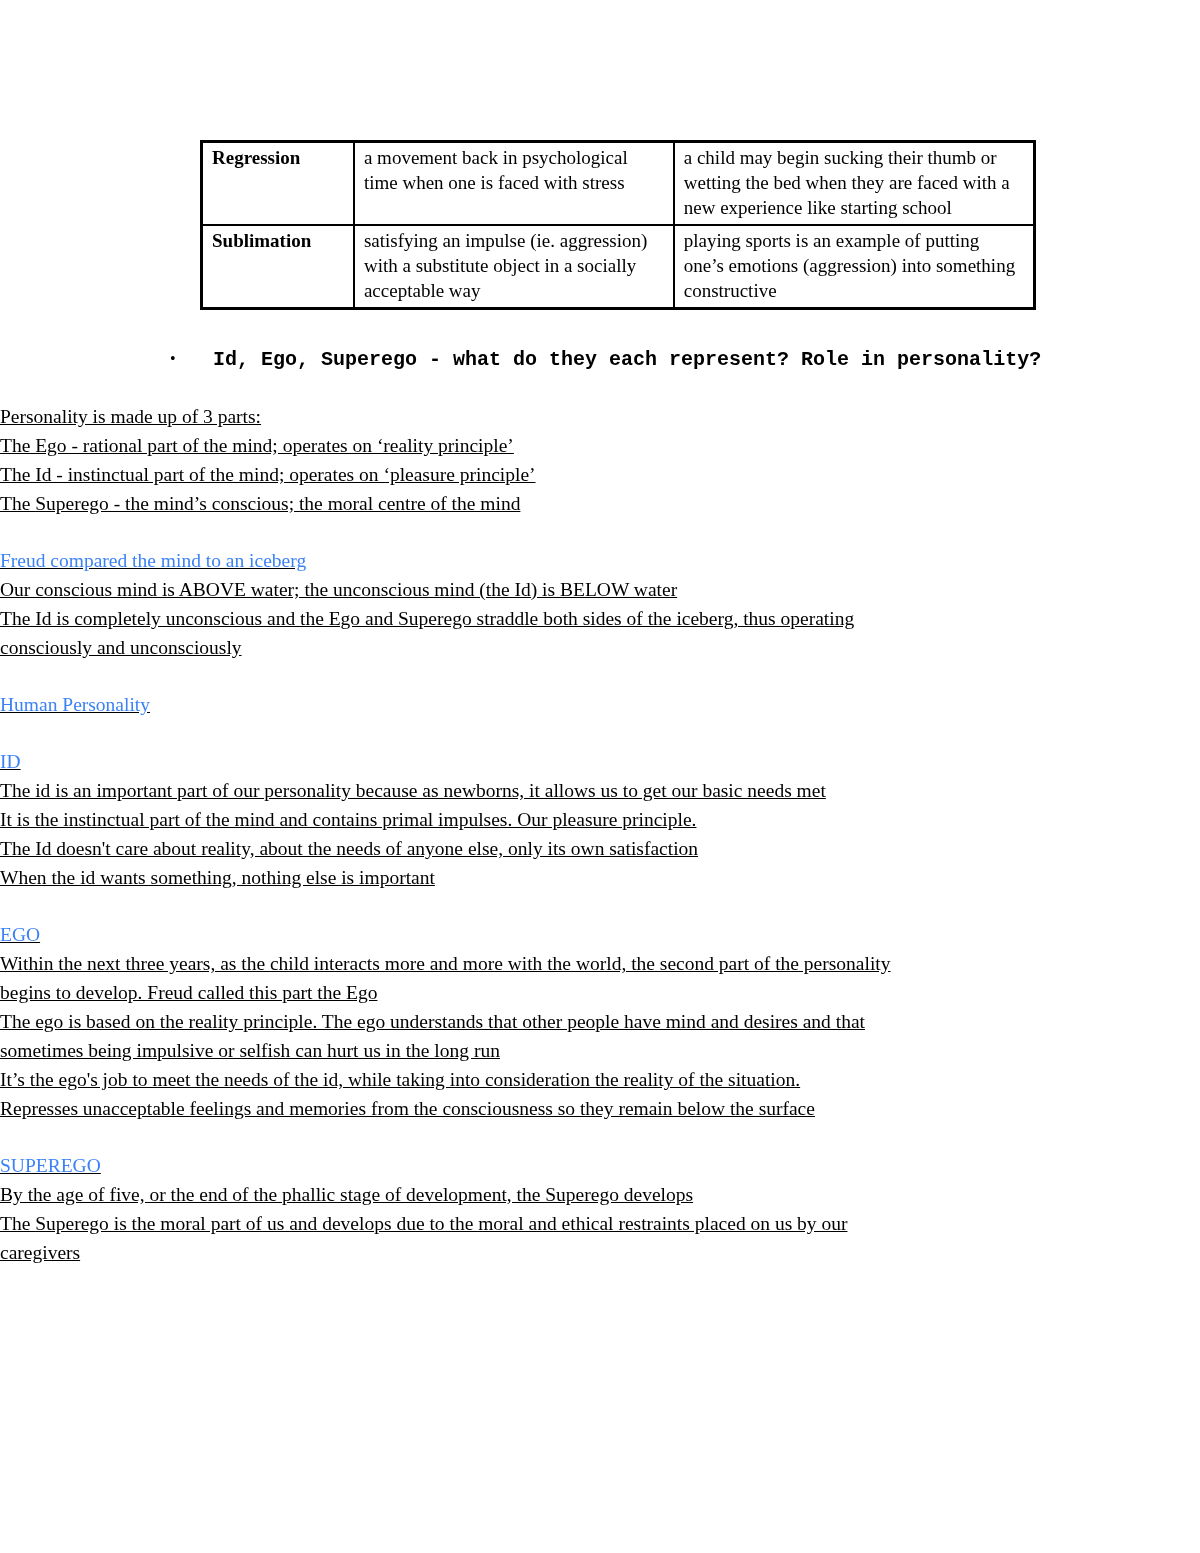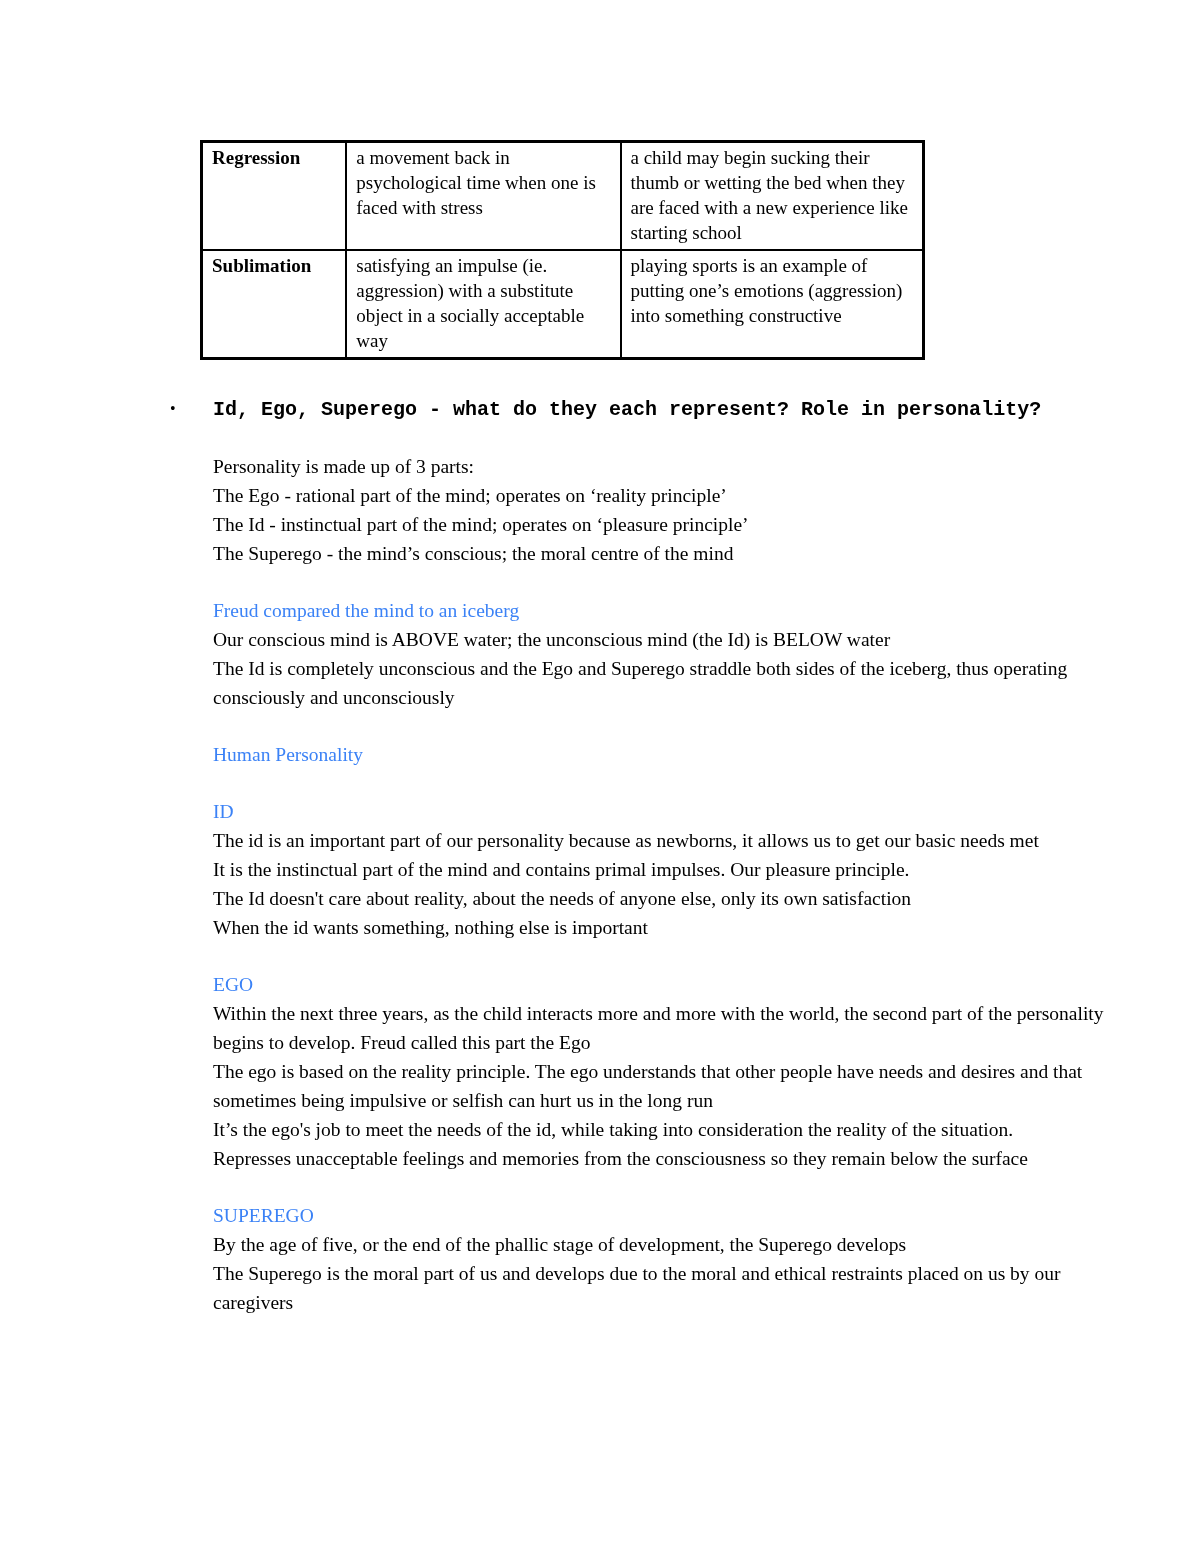--- a/index.html
+++ b/index.html
@@ -9,42 +9,42 @@
     font-family: "Liberation Serif", "DejaVu Serif", serif;
     color: #000000;
     position: relative;
     overflow: hidden;
   }
   .page { padding-top: 140px; }
 
   table.defs {
     border-collapse: collapse;
     margin-left: 200px;
-    width: 725px;
+    width: 836px;
     border: 3px solid #000;
   }
   table.defs td {
     border: 2px solid #000;
     vertical-align: top;
     font-size: 19px;
     line-height: 25px;
     padding: 2px 9px 4px 9px;
   }
   td.term { font-weight: bold; padding-left: 28px; }
 
   .bullet-row {
     margin: 34px 0 0 170px;
     width: 940px;
     font-size: 20px;
     line-height: 29px;
   }
   .bullet-marker { display: inline-block; width: 43px; font-size: 16px; vertical-align: top; }
   .question { font-weight: bold; font-family: Liberation Mono, monospace; }
 
-  .content { margin-left: 213px; width: 905px; }
+  .content { width: 905px; text-decoration: underline; }
   .section { margin-top: 28px; }
   .section .heading { color: #3b82f6; font-size: 19.5px; line-height: 29px; }
   .section .line { font-size: 19.5px; line-height: 29px; }
 </style>
 </head>
 <body>
 
 <div class="page">
 
   <table class="defs">
@@ -94,21 +94,21 @@
       <div class="heading">ID</div>
       <div class="line">The id is an important part of our personality because as newborns, it allows us to get our basic needs met</div>
       <div class="line">It is the instinctual part of the mind and contains primal impulses. Our pleasure principle.</div>
       <div class="line">The Id doesn't care about reality, about the needs of anyone else, only its own satisfaction</div>
       <div class="line">When the id wants something, nothing else is important</div>
     </div>
 
     <div class="section">
       <div class="heading">EGO</div>
       <div class="line">Within the next three years, as the child interacts more and more with the world, the second part of the personality begins to develop.  Freud called this part the Ego</div>
-      <div class="line">The ego is based on the reality principle.  The ego understands that other people have needs and desires and that sometimes being impulsive or selfish can hurt us in the long run</div>
+      <div class="line">The ego is based on the reality principle.  The ego understands that other people have mind and desires and that sometimes being impulsive or selfish can hurt us in the long run</div>
       <div class="line">It’s the ego's job to meet the needs of the id, while taking into consideration the reality of the situation.</div>
       <div class="line">Represses unacceptable feelings and memories from the consciousness so they remain below the surface</div>
     </div>
 
     <div class="section">
       <div class="heading">SUPEREGO</div>
       <div class="line">By the age of five, or the end of the phallic stage of development, the Superego develops</div>
       <div class="line">The Superego is the moral part of us and develops due to the moral and ethical restraints placed on us by our caregivers</div>
     </div>
 

